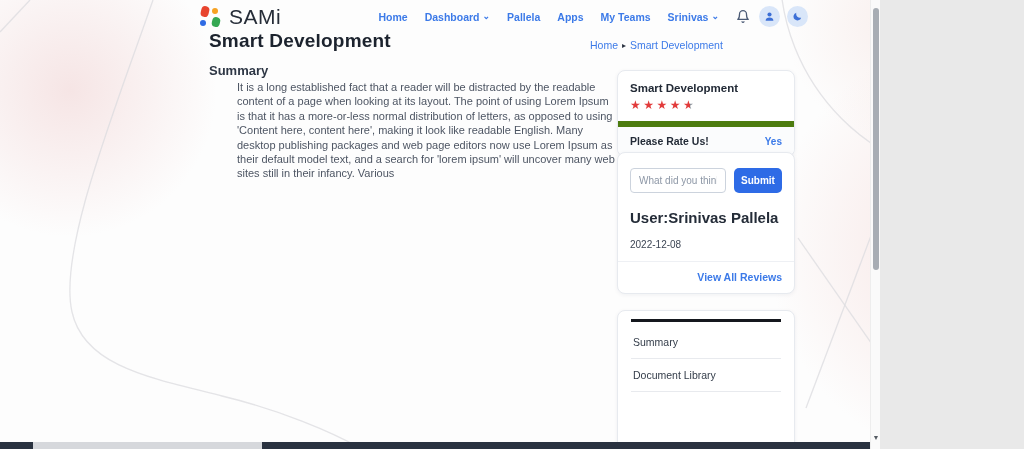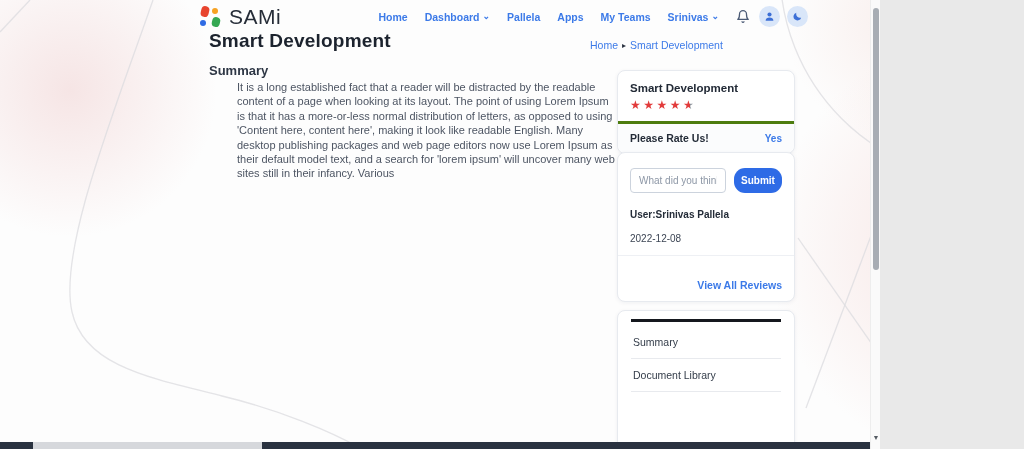--- a/index.html
+++ b/index.html
@@ -40,33 +40,33 @@
   .section-title { position:absolute; left:209px; top:63px; font-size:13px; font-weight:600; color:#2e3745; z-index:2; }
   .summary-text { position:absolute; left:209px; top:80px; width:380px; font-size:11px; line-height:14.4px; color:#4d5563; z-index:2;margin-left:28px; }
 
   
   .card { position:absolute; left:617px; width:178px; background:#fff; border:1px solid #e7eaef; border-radius:8px; box-shadow:0 1px 4px rgba(20,30,60,.06); z-index:2; }
   .card-rating { top:70px; }
   .c1-title { padding:11px 12px 0; font-size:11.5px; font-weight:700; color:#222a36; }
   .stars { padding:4px 12px 9px; font-size:12px; letter-spacing:2.5px; color:#e23b3b; }
   .star { color:#e23b3b; }
   .star-half { background:linear-gradient(90deg,#e23b3b 55%,#8e939b 55%); -webkit-background-clip:text; background-clip:text; color:transparent; }
-  .c1-footer { border-top:3px solid #4d7c0f; background:#fbfcfd; padding:8px 12px 9px; display:flex; justify-content:space-between; align-items:center; border-radius:0 0 8px 8px; }
+  .c1-footer { border-top:6px solid #4d7c0f; background:#fbfcfd; padding:8px 12px 9px; display:flex; justify-content:space-between; align-items:center; border-radius:0 0 8px 8px; }
   .rate-label { font-size:10.5px; font-weight:700; color:#242c38; }
   .yes-link { font-size:10px; font-weight:600; color:#3c7ae8; cursor:pointer; }
 
   .card-review { top:152px; }
   .review-form { display:flex; gap:8px; padding:15px 12px 0; }
   .review-input { flex:1; min-width:0; height:25px; border:1px solid #ccd3dd; border-radius:4px; padding:0 8px; font-size:10px; color:#333; font-family:"Liberation Sans", sans-serif; }
   .review-input::placeholder { color:#8d97a6; }
-  .submit-btn { width:48px; height:25px; background:#2e6be6; color:#fff; border:none; border-radius:11px; font-size:10px; font-weight:600; font-family:"Liberation Sans", sans-serif; cursor:pointer; }
-  .review-user { padding:16px 12px 0; font-size:10px; font-weight:700; color:#242c38; }
+  .submit-btn { width:48px; height:25px; background:#2e6be6; color:#fff; border:none; border-radius:5px; font-size:10px; font-weight:600; font-family:"Liberation Sans", sans-serif; cursor:pointer; }
+  .review-user { padding:16px 12px 0; font-size:15px; font-weight:700; color:#242c38; }
   .review-date { padding:13px 12px 0; font-size:10px; color:#3c4554; }
   .review-comment { padding:13px 12px 0; font-size:10px; color:#3c4554; }
-  .c2-footer { margin-top:11px; border-top:1px solid #eef0f4; padding:19px 12px 8px; text-align:right; }
+  .c2-footer { margin-top:11px; border-top:1px solid #eef0f4; padding:5px 12px 8px; text-align:right; }
   .view-all { font-size:10.5px; font-weight:600; color:#3c7ae8; cursor:pointer; }
 
   .card-toc { top:310px; height:190px; }
   .toc-title { padding:13px 13px 0; font-size:13px; font-weight:700; color:#171d28; letter-spacing:.2px; }
   .toc-rule { margin:8px 13px 0; height:2.5px; background:#15181e; }
   .toc-list { margin-top:4px; }
   .toc-item { margin:0 13px; padding:10px 2px; font-size:10.5px; color:#333c49; border-bottom:1px solid #e8eaee; cursor:pointer; }
 
   
   .help-fab { position:absolute; left:962px; top:204px; width:52px; height:39px; background:#fff; border-radius:12px; box-shadow:0 3px 10px rgba(30,40,70,.16); display:flex; align-items:center; justify-content:center; z-index:3; cursor:pointer; }

